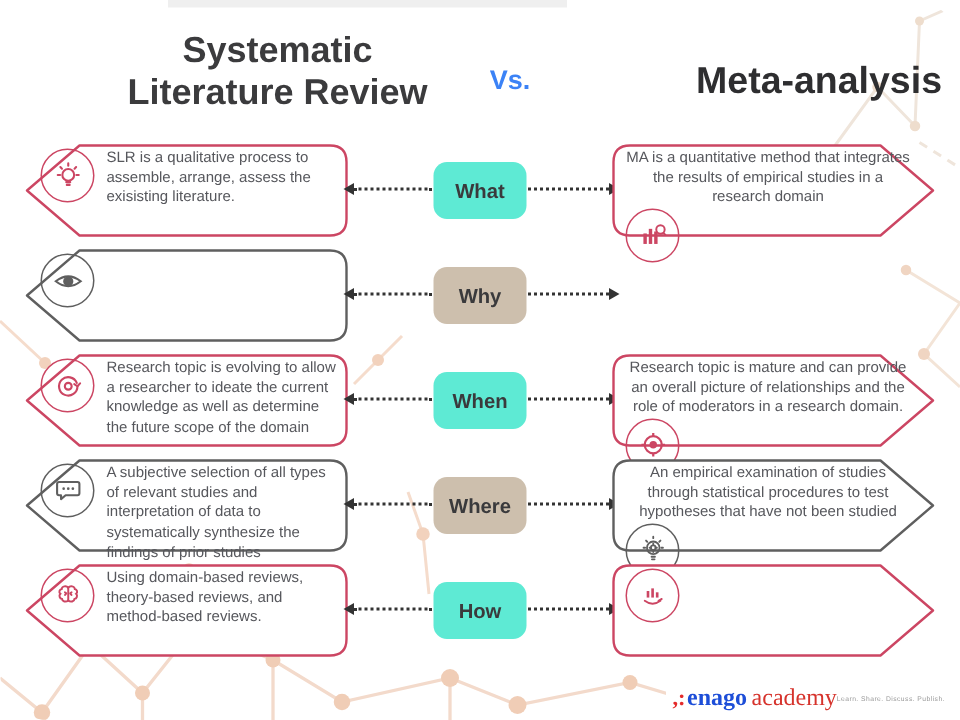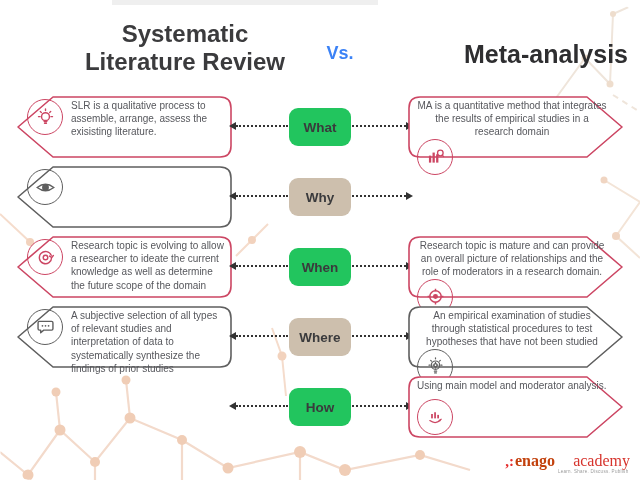--- a/index.html
+++ b/index.html
@@ -30,35 +30,35 @@
                display:flex;align-items:center;justify-content:center;color:var(--bc);}
   .icon-circle svg{width:21px;height:21px;}
   .box p{margin:0;font-size:10px;line-height:1.32;color:#56575c;flex:1 1 auto;}
   .box-left  p{margin-left:8px;text-align:left;}
   .box-right p{margin-right:8px;text-align:center;}
 
   
   .qlabel{position:absolute;top:13px;left:289px;width:62px;height:38px;border-radius:9px;
           display:flex;align-items:center;justify-content:center;
           font-size:13.5px;font-weight:700;color:#3a3a3c;}
-  .label-salmon{background:#22c55e;}
+  .label-salmon{background:#5eead4;}
   .label-tan{background:#cdbfad;}
   .conn{position:absolute;top:30px;height:0;border-top:2px dotted #333;}
   .conn-left{left:236px;width:52px;}
   .conn-right{left:352px;width:54px;}
   .arrow{position:absolute;top:-5px;width:0;height:0;border-top:4px solid transparent;border-bottom:4px solid transparent;}
   .arrow-left{left:-7px;border-right:7px solid #333;}
   .arrow-right{right:-7px;border-left:7px solid #333;}
 
   
   .logo{position:absolute;right:6px;bottom:4px;z-index:3;background:#fff;padding:2px 4px;
         display:flex;align-items:baseline;line-height:1;}
   .logo-mark{color:#e42b2b;font-weight:700;font-size:15px;font-family:"Liberation Serif",serif;margin-right:1px;}
-  .logo-name{color:#c2410c;font-weight:700;font-size:16px;font-family:"Liberation Serif",serif;}
-  .logo-accent-wrap{display:flex;flex-direction:column;align-items:flex-end;margin-left:3px;}
+  .logo-name{color:#1d4ed8;font-weight:700;font-size:16px;font-family:"Liberation Serif",serif;}
+  .logo-accent-wrap{display:flex;align-items:center;margin-left:3px;}
   .logo-accent{color:#d6332c;font-size:16px;font-family:"Liberation Serif",serif;}
   .logo-tagline{font-size:4.5px;color:#9a9a9a;letter-spacing:.3px;margin-top:1px;}
 </style>
 </head>
 <body>
 
 <div id="canvas">
 
   <svg id="bg-decor" viewBox="0 0 640 480" xmlns="http://www.w3.org/2000/svg">
 
@@ -264,33 +264,47 @@
             <path d="M12 7.2v1M12 12.8v1M9.2 10.5h1M13.8 10.5h1"></path>
             <path d="M10.7 17.3h2.6M11 19.3h2"></path>
             <path d="M12 3.2V2M5.8 10.5H4.6M19.4 10.5h-1.2M7.4 5.9l-.9-.9M16.6 5.9l.9-.9"></path>
           </svg>
         </span>
       </div>
     </div>
   </div>
 
   <div class="row" style="top:375px">
+    <div class="box box-left theme-red">
+      <svg class="shape" viewBox="0 0 218 64" preserveAspectRatio="none">
+          <path d="M38 2 L205 2 Q216 2 216 13 L216 51 Q216 62 205 62 L38 62 L3 32 Z"></path>
+        </svg>
+      <div class="box-inner">
+        <span class="icon-circle">
+          <svg viewBox="0 0 24 24" fill="none" stroke="currentColor" stroke-width="1.5" stroke-linecap="round">
+            <path d="M12 5.5c-1.5-1.8-4.8-1.2-5 1-1.8.3-2.4 2.6-1 3.6-1.4 1.3-.5 3.7 1.2 3.9.2 2 2.9 2.8 4.8 1.2"></path>
+            <path d="M12 5.5c1.5-1.8 4.8-1.2 5 1 1.8.3 2.4 2.6 1 3.6 1.4 1.3.5 3.7-1.2 3.9-.2 2-2.9 2.8-4.8 1.2"></path>
+            <path d="M12 5.5v9.7M9.5 9q1.8.6 0 2M14.5 9q-1.8.6 0 2"></path>
+          </svg>
+        </span>
+        <p>Using domain-based reviews, theory-based reviews, and method-based reviews.</p>
+      </div>
+    </div>
     <div class="conn conn-left">
         <span class="arrow arrow-left"></span>
       </div>
     <div class="qlabel label-salmon">How</div>
     <div class="conn conn-right">
         <span class="arrow arrow-right"></span>
       </div>
     <div class="box box-right theme-red">
       <svg class="shape" viewBox="0 0 218 64" preserveAspectRatio="none">
           <path d="M180 2 L13 2 Q2 2 2 13 L2 51 Q2 62 13 62 L180 62 L215 32 Z"></path>
         </svg>
       <div class="box-inner">
-        <p>Using main model and moderator analysis.</p>
         <span class="icon-circle">
           <svg viewBox="0 0 24 24" fill="none" stroke="currentColor" stroke-width="1.4" stroke-linecap="round">
             <rect x="7" y="8" width="2" height="5" fill="currentColor" stroke="none"></rect>
             <rect x="10.5" y="6" width="2" height="7" fill="currentColor" stroke="none"></rect>
             <rect x="14" y="9" width="2" height="4" fill="currentColor" stroke="none"></rect>
             <path d="M5.5 15.5q6 4.5 12 0M16 15.5l2.5-1.5"></path>
           </svg>
         </span>
       </div>
     </div>

